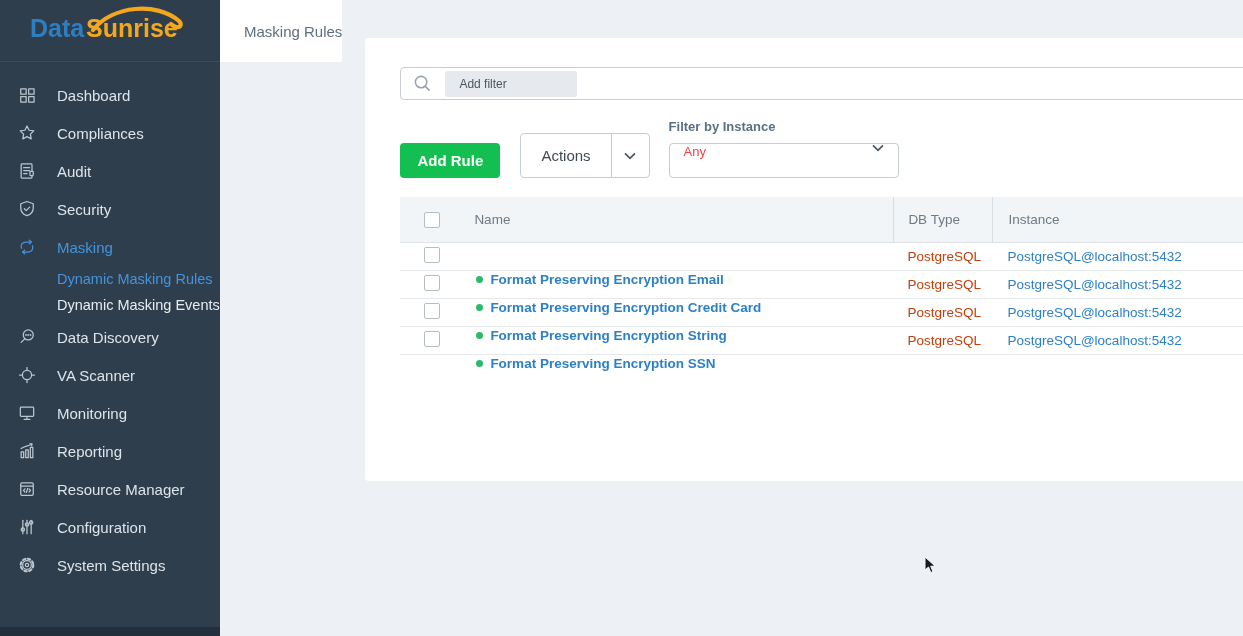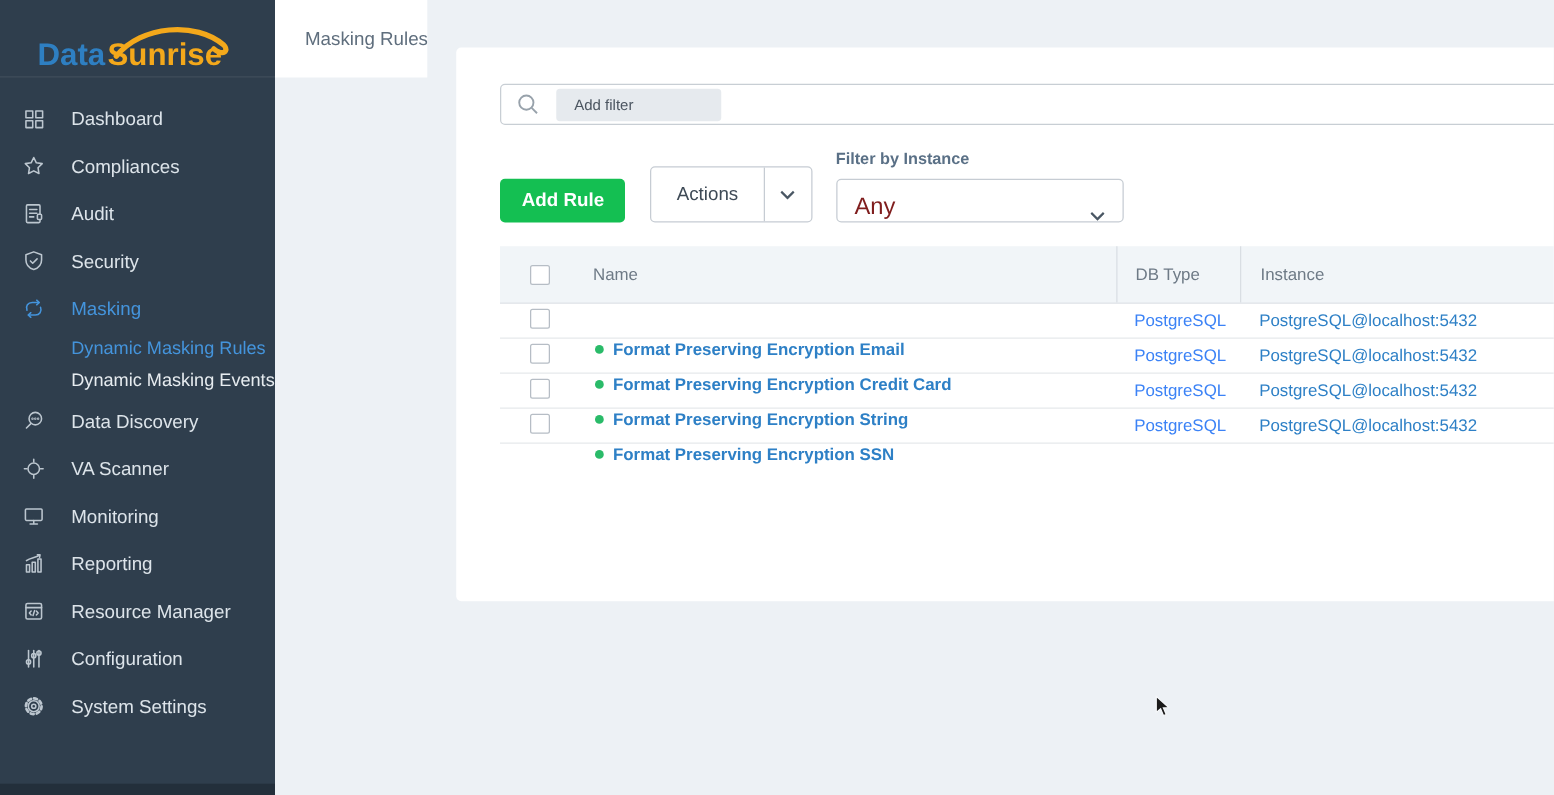--- a/index.html
+++ b/index.html
@@ -2,21 +2,21 @@
 <html><head>
 <meta charset="utf-8">
 <style>
   * { margin:0; padding:0; box-sizing:border-box; }
   html,body { width:1243px; height:636px; overflow:hidden; }
   body { font-family:"Liberation Sans", sans-serif; background:#edf1f5; }
   .app { display:flex; width:100%; height:100%; }
 
   
   .sidebar { width:220px; background:#2f3e4d; position:relative; flex-shrink:0; height:100%; }
-  .logo-area { height:62px; display:flex; align-items:flex-end; justify-content:center; border-bottom:1px solid rgba(255,255,255,.08); }
+  .logo-area { height:62px; display:flex; align-items:flex-start; justify-content:center; border-bottom:1px solid rgba(255,255,255,.08); }
   .nav { padding-top:14px; list-style:none; }
   .nav-item { display:flex; align-items:center; height:38px; padding-left:17px; color:#dde4ea; font-size:15px; cursor:pointer; }
   .nav-item .icon { width:20px; height:20px; margin-right:20px; display:flex; align-items:center; justify-content:center; }
   .nav-item.active { color:#4494dc; }
   .subnav { list-style:none; }
   .subnav-item { height:26px; line-height:26px; padding-left:57px; font-size:14.5px; color:#e7ecf0; cursor:pointer; }
   .subnav-item.active { color:#4494dc; }
   .sidebar-strip { position:absolute; bottom:0; left:0; width:100%; height:9px; background:#232f3b; }
   .icon svg { stroke:#bcc6cf; fill:none; stroke-width:1.5; stroke-linecap:round; stroke-linejoin:round; }
   .nav-item.active .icon svg { stroke:#4494dc; }
@@ -31,36 +31,36 @@
   .searchbar { height:33px; border:1px solid #c8ced4; border-radius:4px; display:flex; align-items:center; padding-left:12px; background:#fff; cursor:text; }
   .search-token { background:#e6eaee; border-radius:3px; height:26px; display:flex; align-items:center; padding:0 14px; width:132px; margin-left:13px; font-size:12px; color:#4b5560; cursor:pointer; }
 
   .controls { display:flex; align-items:flex-end; margin-top:19px; }
   .btn-add { width:100px; height:35px; background:#14bf52; color:#fff; font-weight:bold; font-size:15px; border:none; border-radius:4px; cursor:pointer; font-family:inherit; }
   .btn-actions { display:flex; height:45px; border:1px solid #c6ccd3; border-radius:4px; margin-left:20px; background:#fff; cursor:pointer; }
   .btn-actions .lbl { padding:0 20px; display:flex; align-items:center; font-size:15px; color:#3e4a56; border-right:1px solid #c6ccd3; }
   .btn-actions .chev-seg { width:37px; display:flex; align-items:center; justify-content:center; }
   .filter-col { margin-left:19px; display:flex; flex-direction:column; }
   .filter-label { font-size:13px; font-weight:bold; color:#5a7086; margin-bottom:9px; }
-  .select { width:230px; height:35px; border:1px solid #c6ccd3; border-radius:4px; display:flex; align-items:flex-end; justify-content:space-between; padding:0 14px; font-size:19px; color:#7f1d1d; background:#fff; cursor:pointer; }
+  .select { width:230px; height:35px; border:1px solid #c6ccd3; border-radius:4px; display:flex; align-items:flex-start; justify-content:space-between; padding:0 14px; font-size:13px; color:#ef4444; background:#fff; cursor:pointer; }
 
   .table { margin-top:19px; }
   .thead { display:flex; align-items:stretch; background:#f1f5f8; height:46px; font-size:13.5px; color:#6e7a86; border-bottom:1px solid #dfe3e7; }
   .thead > div { display:flex; align-items:center; }
   .cell-check { width:62px; padding-left:24px; flex-shrink:0; }
   .cell-name { width:431px; padding-left:12px; flex-shrink:0; }
   .cell-db { width:99px; padding-left:14px; flex-shrink:0; }
   .cell-inst { flex:1; padding-left:15px; }
   .thead .cell-db, .thead .cell-inst { border-left:1px solid #d9dee3; }
   .checkbox { width:16px; height:16px; border:1px solid #b6bdc5; border-radius:2px; background:#fff; cursor:pointer; display:inline-block; }
   .trow { display:flex; align-items:center; height:28px; border-bottom:1px solid #e6e9ec; font-size:13.5px; }
   .trow .cell-name { padding-left:14px;margin-top:46px; }
   .name-link { color:#2e80c6; font-weight:bold; display:flex; align-items:center; cursor:pointer; }
   .dot { width:7px; height:7px; border-radius:50%; background:#2abb69; margin-right:7px; flex-shrink:0; }
-  .db-text { color:#3b82f6; }
+  .db-text { color:#c2410c; }
   .inst-link { color:#2e80c6; cursor:pointer; }
 
   .mouse-cursor { position:absolute; left:582px; top:556px; }
 </style>
 </head>
 <body>
 
 <div class="app">
 
   <aside class="sidebar">

